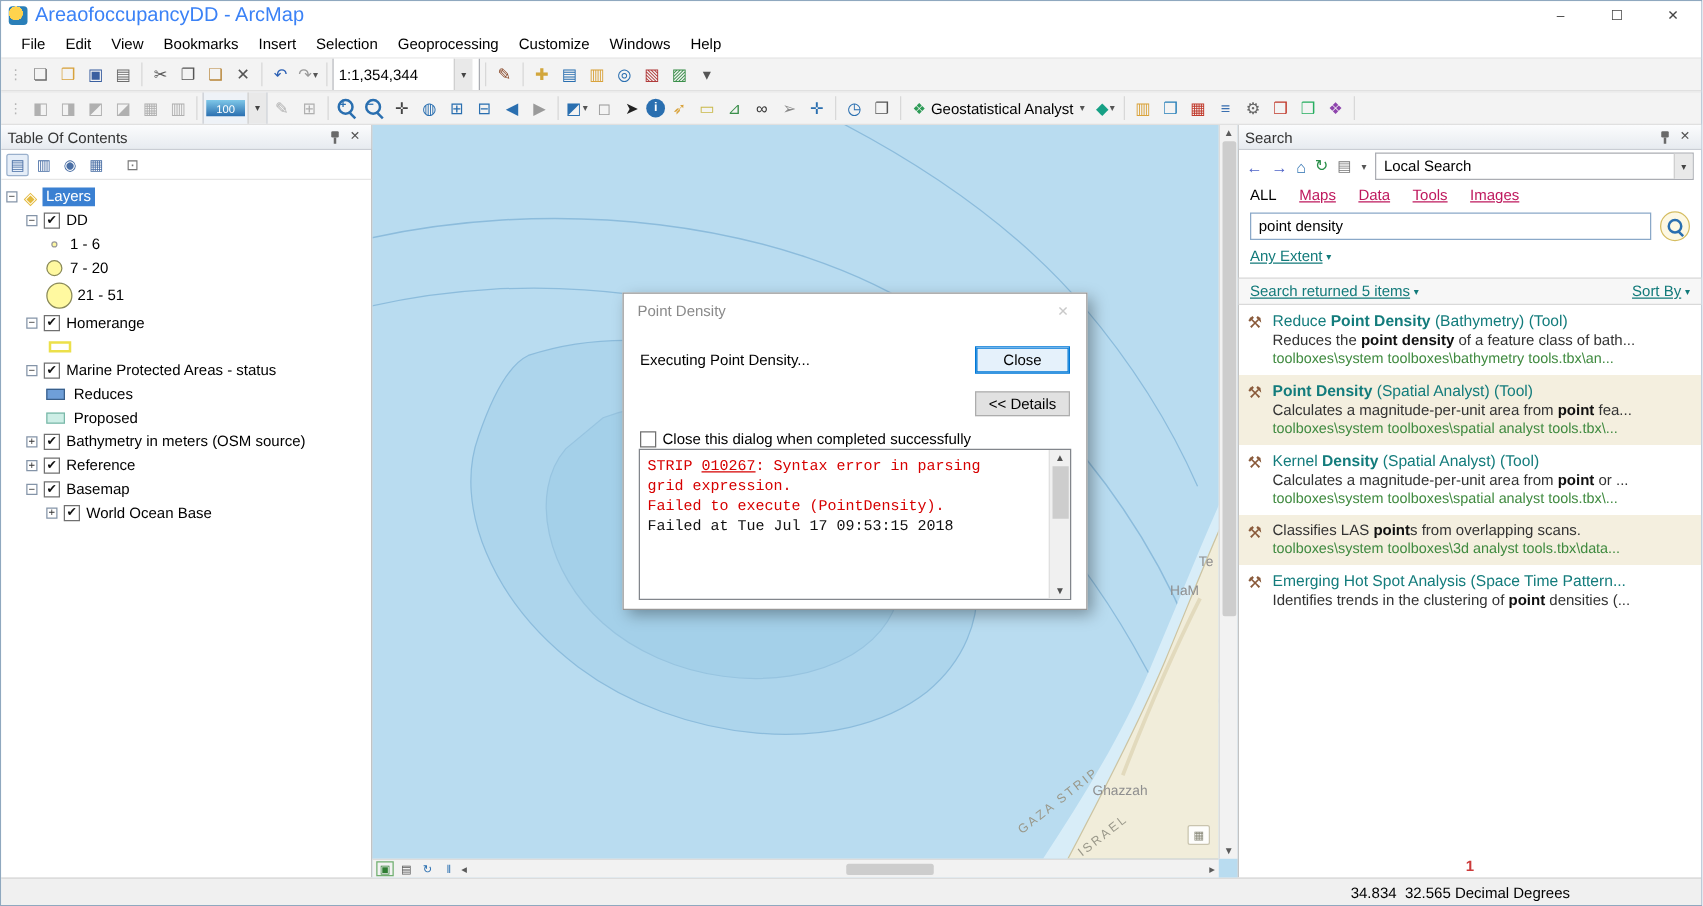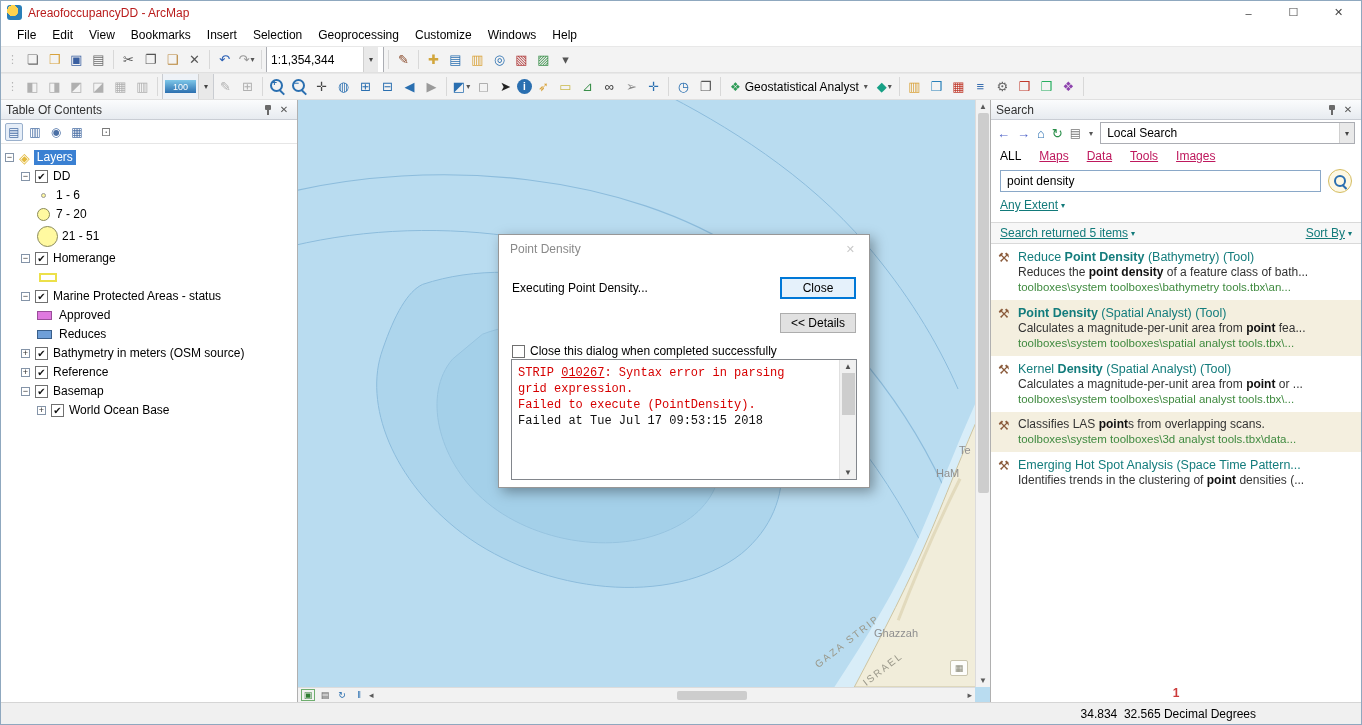--- a/index.html
+++ b/index.html
@@ -1,21 +1,21 @@
 <!DOCTYPE html>
 <html><head>
 <meta charset="utf-8">
 <style>
 *{box-sizing:border-box;margin:0;padding:0}
 html,body{width:1362px;height:725px;overflow:hidden;font-family:"Liberation Sans","DejaVu Sans",sans-serif;font-size:12px;color:#000;background:#fff}
 .window{width:100%;height:100%;display:flex;flex-direction:column;border:1px solid #8fa8bf;background:#fff}
 
 .titlebar{height:23px;background:#fff;display:flex;align-items:center;padding-left:6px;flex:0 0 auto}
 .app-icon{width:15px;height:15px;margin-right:6px;border-radius:3px;background:radial-gradient(circle at 38% 38%,#ffd34d 0 42%,#2a7fb8 43% 100%);flex:0 0 auto}
-.win-title{font-size:12px;color:#b91c1c}
+.win-title{font-size:16px;color:#3b82f6}
 .win-controls{margin-left:auto;display:flex;height:100%}
 .win-btn{width:45px;display:flex;align-items:center;justify-content:center;color:#444;font-size:11px}
 
 .menubar{height:22px;background:#fff;display:flex;align-items:center;padding-left:8px;flex:0 0 auto}
 .menu-item{padding:3px 8px}
 
 .tb{height:27px;background:#f3f3f3;border-top:1px solid #e8e8e8;border-bottom:1px solid #e0e0e0;display:flex;align-items:center;padding:0 3px;gap:1px;flex:0 0 auto;overflow:hidden}
 .tb-handle{color:#b5b5b5;font-size:11px;margin:0 3px}
 .tb-sep{width:1px;height:19px;background:#d8d8d8;margin:0 3px;flex:0 0 auto}
 .tbicon{width:21px;height:21px;display:flex;align-items:center;justify-content:center;font-size:13px;border-radius:2px;position:relative;flex:0 0 auto}
@@ -295,26 +295,26 @@
           </div>
           <div class="trow" style="padding-left: 36px;">
             <span class="sym-rect"></span>
           </div>
           <div class="trow" style="padding-left: 20px;">
             <span class="exp">−</span>
             <span class="cb">✔</span>
             <span class="lbl">Marine Protected Areas - status</span>
           </div>
           <div class="trow" style="padding-left: 36px;">
-            <span class="sym-sw sw-mag"></span>
-            <span class="lbl">Approved</span>
-          </div>
-          <div class="trow" style="padding-left: 36px;">
             <span class="sym-sw sw-blue"></span>
             <span class="lbl">Reduces</span>
+          </div>
+          <div class="trow" style="padding-left: 36px;">
+            <span class="sym-sw sw-cyan"></span>
+            <span class="lbl">Proposed</span>
           </div>
           <div class="trow" style="padding-left: 20px;">
             <span class="exp">+</span>
             <span class="cb">✔</span>
             <span class="lbl">Bathymetry in meters (OSM source)</span>
           </div>
           <div class="trow" style="padding-left: 20px;">
             <span class="exp">+</span>
             <span class="cb">✔</span>
             <span class="lbl">Reference</span>

